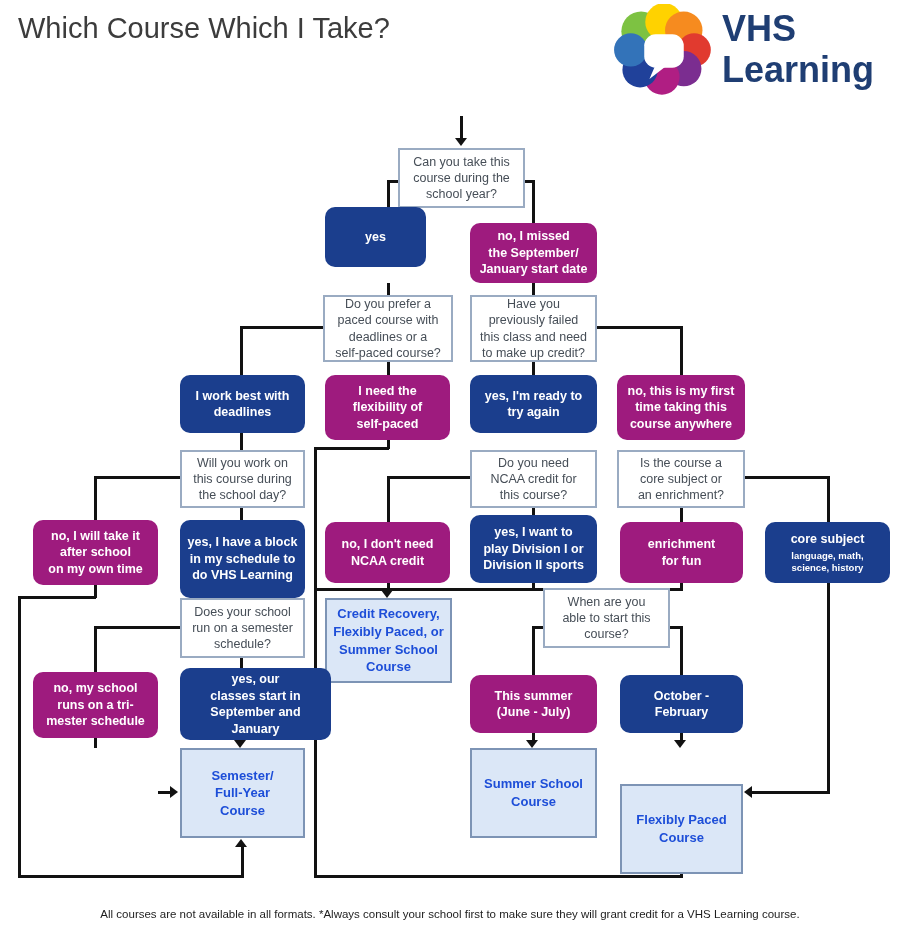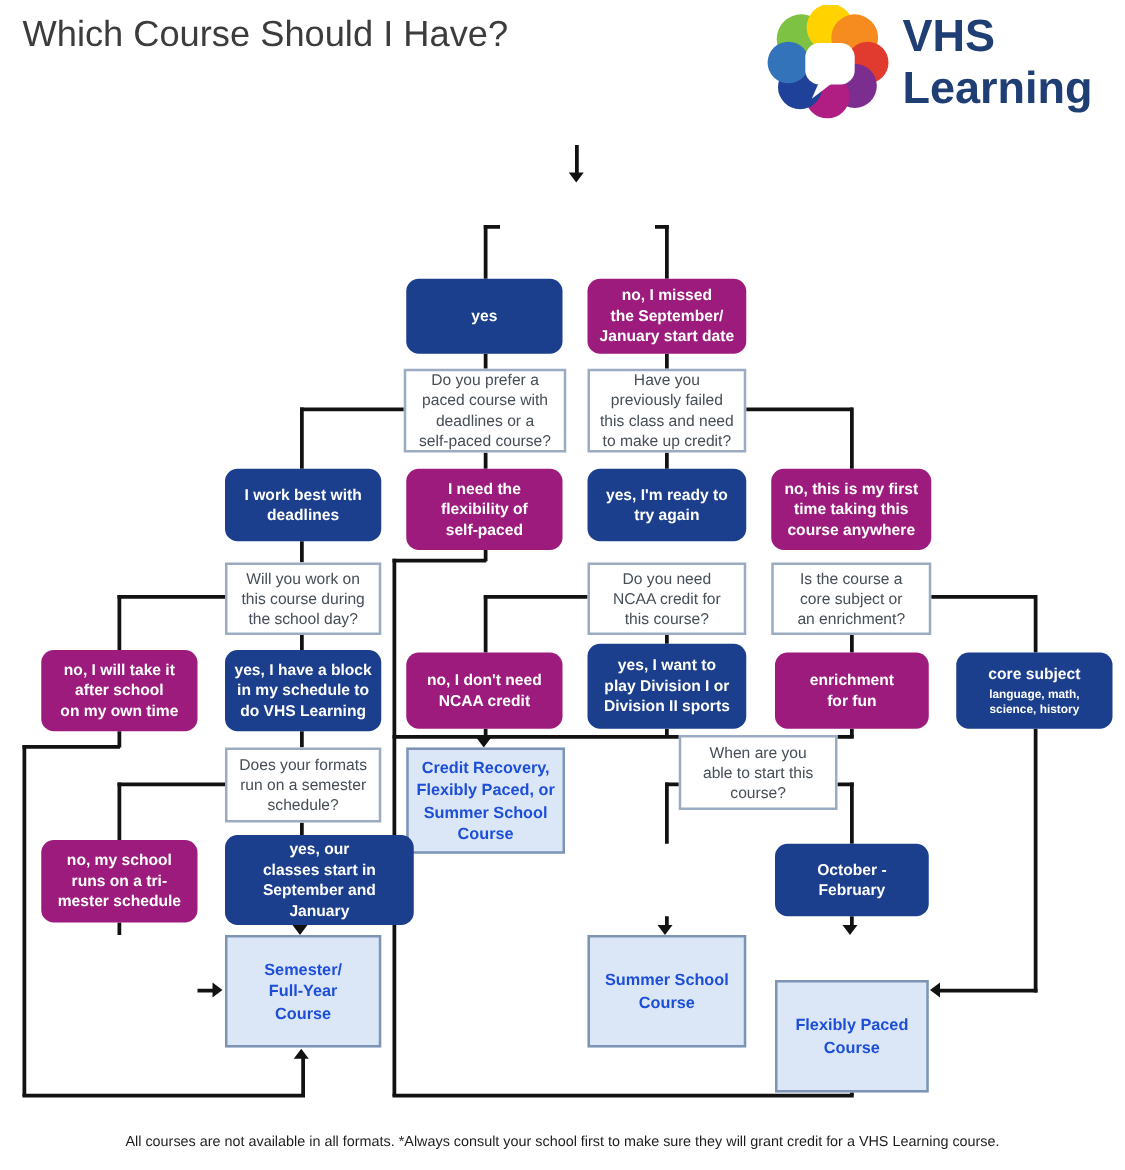--- a/index.html
+++ b/index.html
@@ -29,21 +29,21 @@
   .arr.down{border-left:6px solid transparent;border-right:6px solid transparent;border-top:8px solid #121212;}
   .arr.up{border-left:6px solid transparent;border-right:6px solid transparent;border-bottom:8px solid #121212;}
   .arr.right{border-top:6px solid transparent;border-bottom:6px solid transparent;border-left:8px solid #121212;}
   .arr.left{border-top:6px solid transparent;border-bottom:6px solid transparent;border-right:8px solid #121212;}
 </style>
 </head>
 <body>
 
 <div id="page">
 
-  <div id="title">Which Course Should I Have?</div>
+  <div id="title">Which Course Which I Take?</div>
 
   <svg id="logo" viewBox="0 0 100 90" xmlns="http://www.w3.org/2000/svg">
     <circle cx="28" cy="26" r="19" fill="#7dc242"></circle>
     <circle cx="50" cy="17" r="18" fill="#ffd200"></circle>
     <circle cx="69" cy="25" r="18" fill="#f68b1f"></circle>
     <circle cx="79" cy="44" r="16" fill="#e13a2f"></circle>
     <circle cx="69" cy="62" r="17" fill="#7b2d90"></circle>
     <circle cx="48" cy="70" r="17" fill="#b01e83"></circle>
     <circle cx="27" cy="63" r="17" fill="#20419a"></circle>
     <circle cx="18" cy="44" r="16" fill="#3373b9"></circle>
@@ -128,21 +128,24 @@
   <div class="vl" style="left:680px;top:733px;height:8px"></div>
   <div class="arr down" style="left:674px;top:740px"></div>
 
   <div class="hl" style="left:158px;top:791px;width:14px"></div>
   <div class="arr right" style="left:170px;top:786px"></div>
 
   <div class="vl" style="left:827px;top:583px;height:211px"></div>
   <div class="hl" style="left:752px;top:791px;width:78px"></div>
   <div class="arr left" style="left:744px;top:786px"></div>
 
-  <div class="node b" style="left:325px;top:223px;width:125px;height:60px">yes</div>
+  <div class="node q" style="left:398px;top:148px;width:127px;height:60px">Can you take this
+course during the
+school year?</div>
+  <div class="node b" style="left:325px;top:207px;width:101px;height:60px">yes</div>
   <div class="node m" style="left:470px;top:223px;width:127px;height:60px">no, I missed
 the September/
 January start date</div>
   <div class="node q" style="left:323px;top:295px;width:130px;height:67px">Do you prefer a
 paced course with
 deadlines or a
 self-paced course?</div>
   <div class="node q" style="left:470px;top:295px;width:127px;height:67px">Have you
 previously failed
 this class and need
@@ -162,52 +165,54 @@
 the school day?</div>
   <div class="node q" style="left:470px;top:450px;width:127px;height:58px">Do you need
 NCAA credit for
 this course?</div>
   <div class="node m" style="left:33px;top:520px;width:125px;height:65px">no, I will take it
 after school
 on my own time</div>
   <div class="node q" style="left:617px;top:450px;width:128px;height:58px">Is the course a
 core subject or
 an enrichment?</div>
-  <div class="node b" style="left:180px;top:520px;width:125px;height:65px">yes, I have a block
+  <div class="node b" style="left:180px;top:520px;width:125px;height:78px">yes, I have a block
 in my schedule to
 do VHS Learning</div>
   <div class="node m" style="left:325px;top:522px;width:125px;height:61px">no, I don't need
 NCAA credit</div>
   <div class="node b" style="left:470px;top:515px;width:127px;height:68px">yes, I want to
 play Division I or
 Division II sports</div>
   <div class="node m" style="left:620px;top:522px;width:123px;height:61px">enrichment
 for fun</div>
   <div class="node b col" style="left:765px;top:522px;width:125px;height:61px">
     <span>core subject</span>
     <span class="sub">language, math,
 science, history</span>
   </div>
-  <div class="node q" style="left:180px;top:598px;width:125px;height:60px">Does your formats
+  <div class="node q" style="left:180px;top:598px;width:125px;height:60px">Does your school
 run on a semester
 schedule?</div>
   <div class="node r" style="left:325px;top:598px;width:127px;height:85px">Credit Recovery,
 Flexibly Paced, or
 Summer School
 Course</div>
   <div class="node q" style="left:543px;top:588px;width:127px;height:60px">When are you
 able to start this
 course?</div>
   <div class="node m" style="left:33px;top:672px;width:125px;height:66px">no, my school
 runs on a tri-
 mester schedule</div>
   <div class="node b" style="left:180px;top:668px;width:151px;height:72px">yes, our
 classes start in
 September and
 January</div>
+  <div class="node m" style="left:470px;top:675px;width:127px;height:58px">This summer
+(June - July)</div>
   <div class="node b" style="left:620px;top:675px;width:123px;height:58px">October -
 February</div>
   <div class="node r" style="left:180px;top:748px;width:125px;height:90px">Semester/
 Full-Year
 Course</div>
   <div class="node r" style="left:470px;top:748px;width:127px;height:90px">Summer School
 Course</div>
   <div class="node r" style="left:620px;top:784px;width:123px;height:90px">Flexibly Paced
 Course</div>
 

